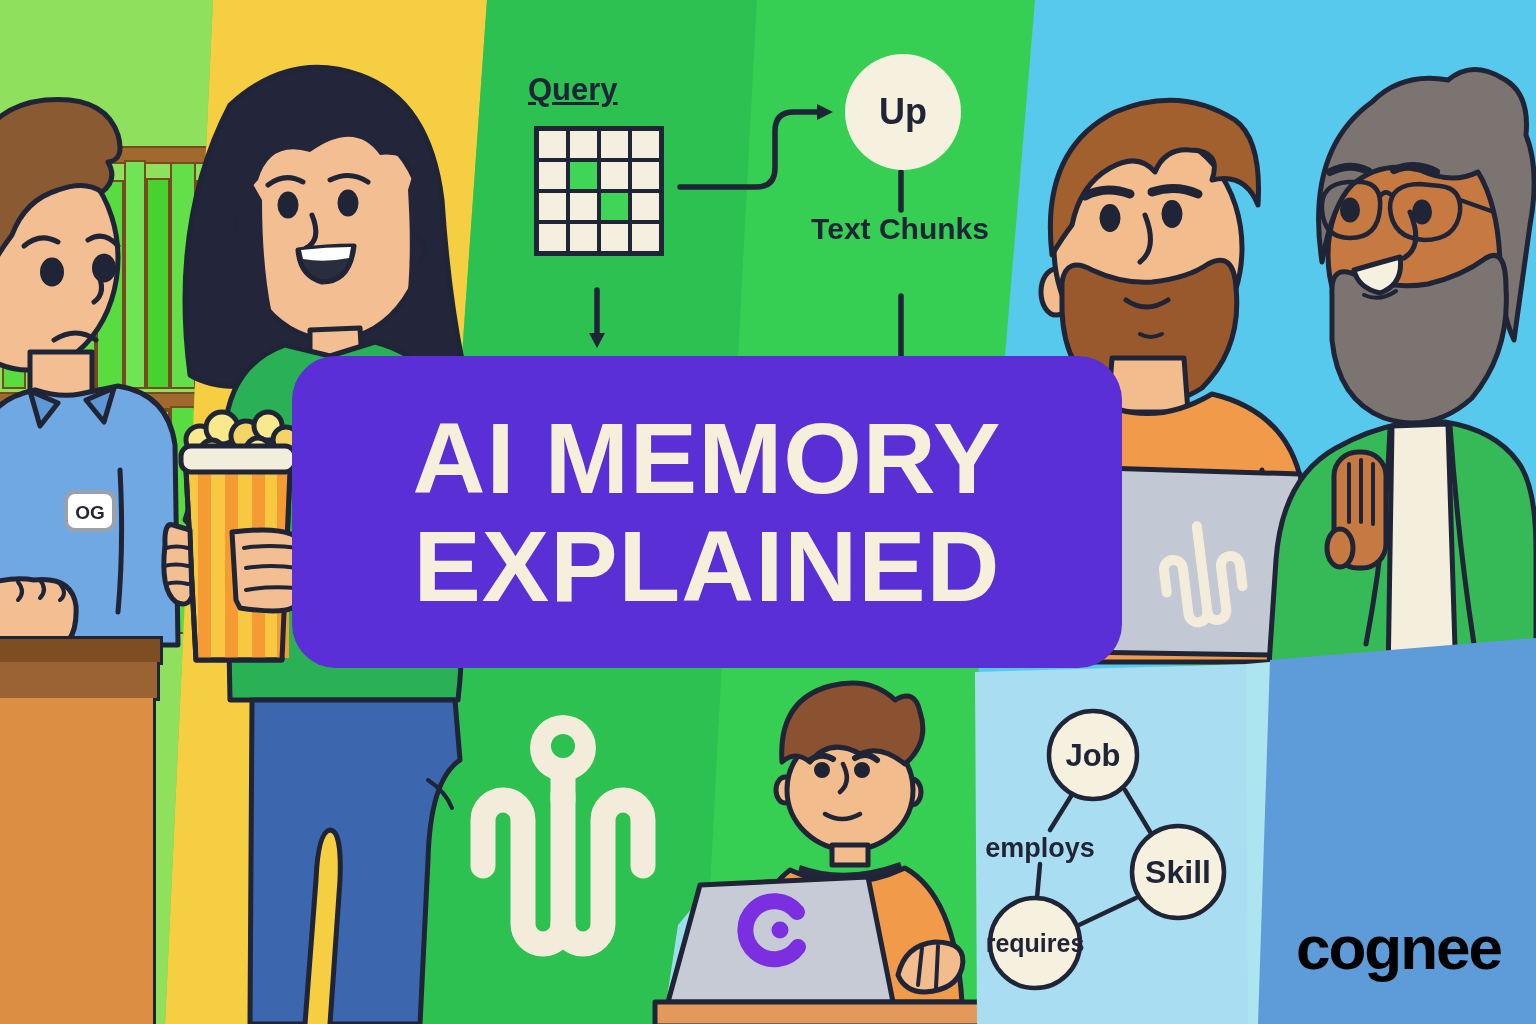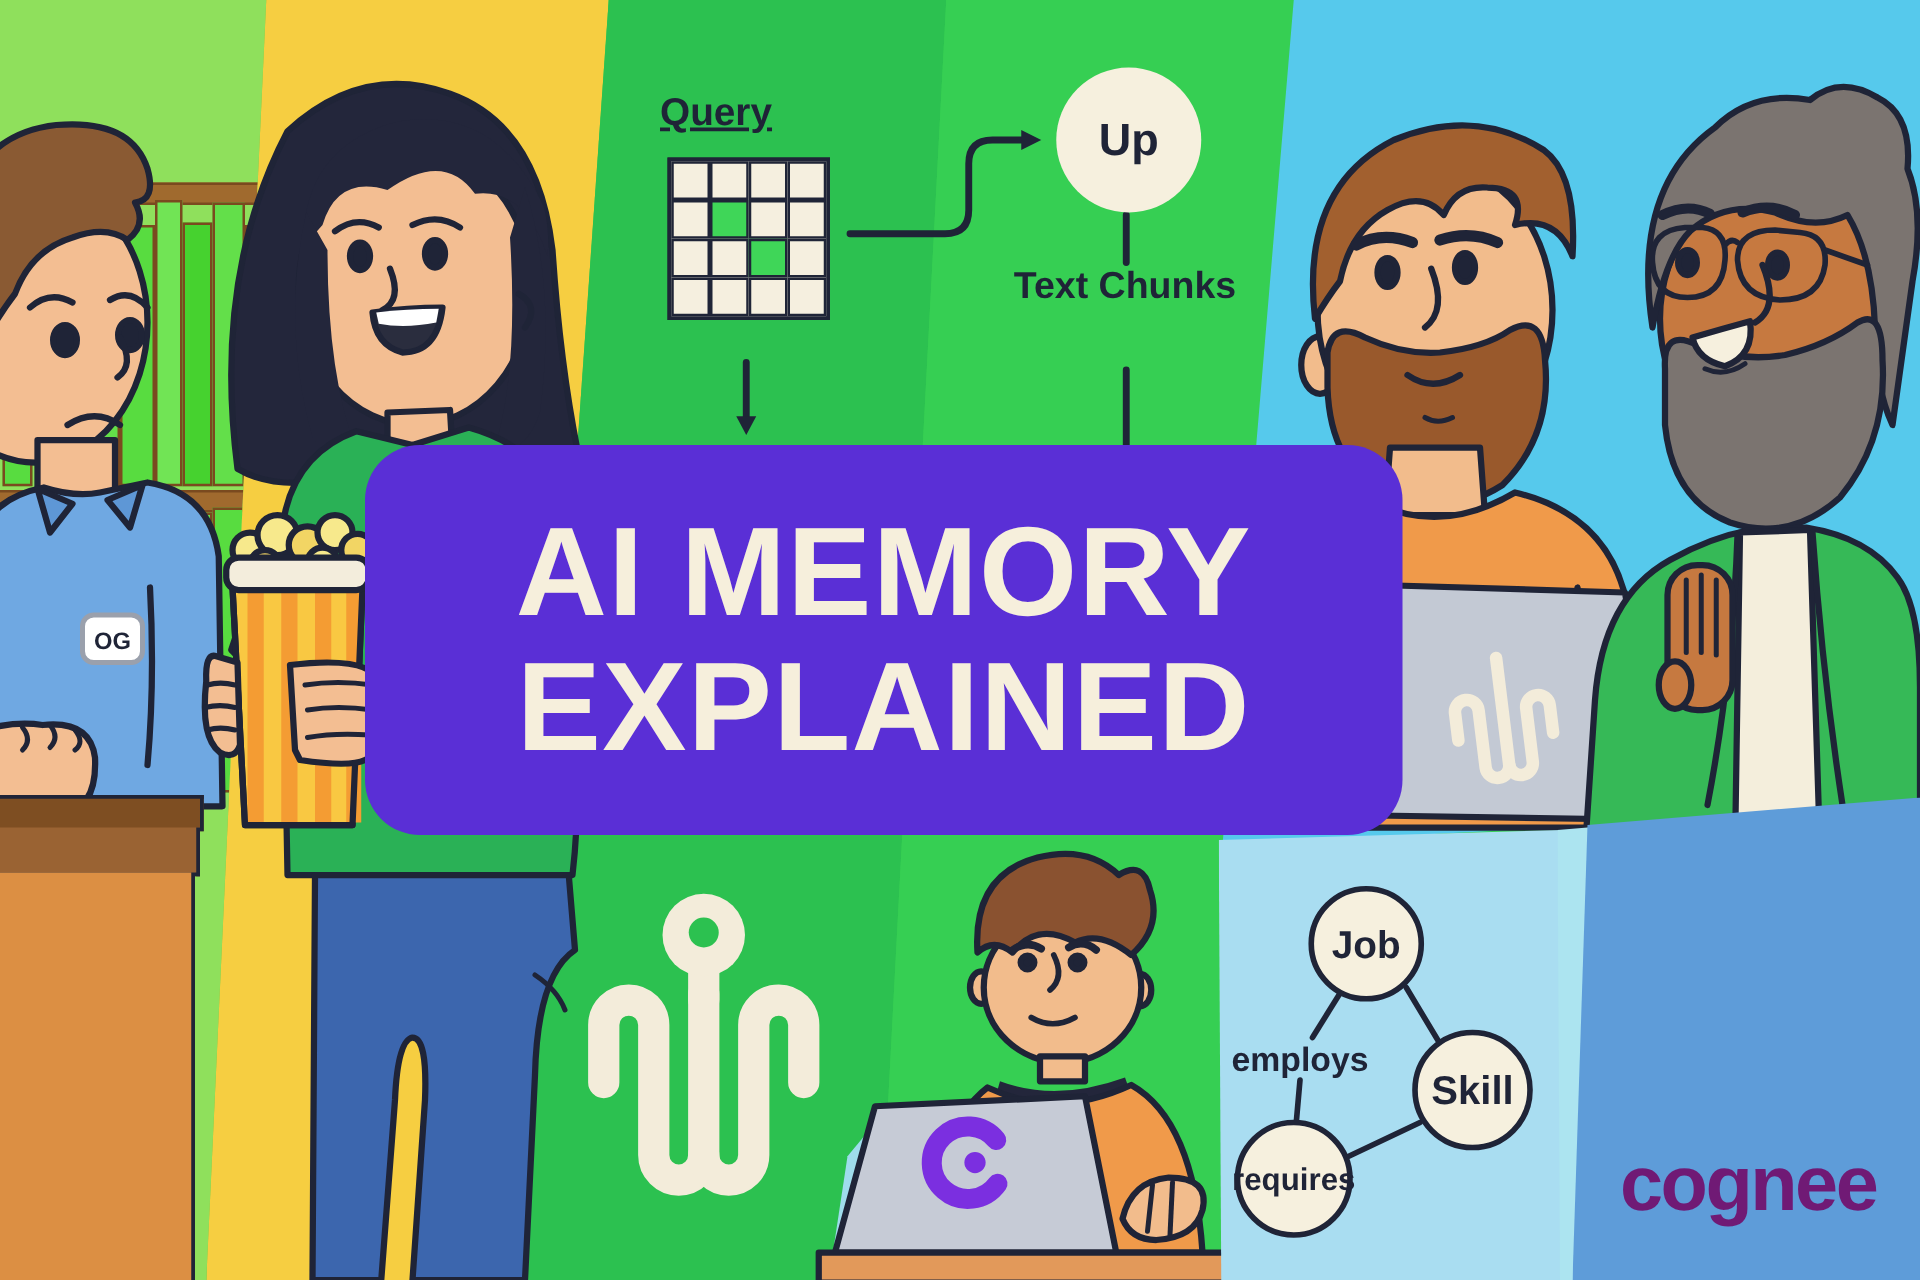--- a/index.html
+++ b/index.html
@@ -30,21 +30,21 @@
     display:grid;grid-template-columns:repeat(4,1fr);grid-template-rows:repeat(4,1fr);background:#1F2437;}
   .qcell{border:2px solid #1F2437;background:#F5EFDF;}
   .qcell.on{background:#3FD658;}
   #up-node{position:absolute;left:845px;top:54px;width:116px;height:116px;border-radius:50%;
     background:#F6F0DE;display:flex;align-items:center;justify-content:center;
     font-size:36px;font-weight:bold;color:#1F2437;}
   #chunks-caption{position:absolute;left:778px;top:210px;width:244px;text-align:center;
     font-size:30px;font-weight:bold;color:#1F2437;line-height:1.28;}
   
   #wordmark{position:absolute;left:1296px;top:900px;width:230px;height:96px;line-height:96px;
-    font-size:62px;font-weight:bold;letter-spacing:-2px;color:#701a75;}
+    font-size:62px;font-weight:bold;letter-spacing:-2px;color:#000000;}
 </style>
 </head>
 <body>
 
 <div id="canvas">
 
   <div class="panel p-library">
     <div class="board" style="top:146px"></div>
     <div class="board" style="top:392px"></div>
     <div id="bookshelf">

